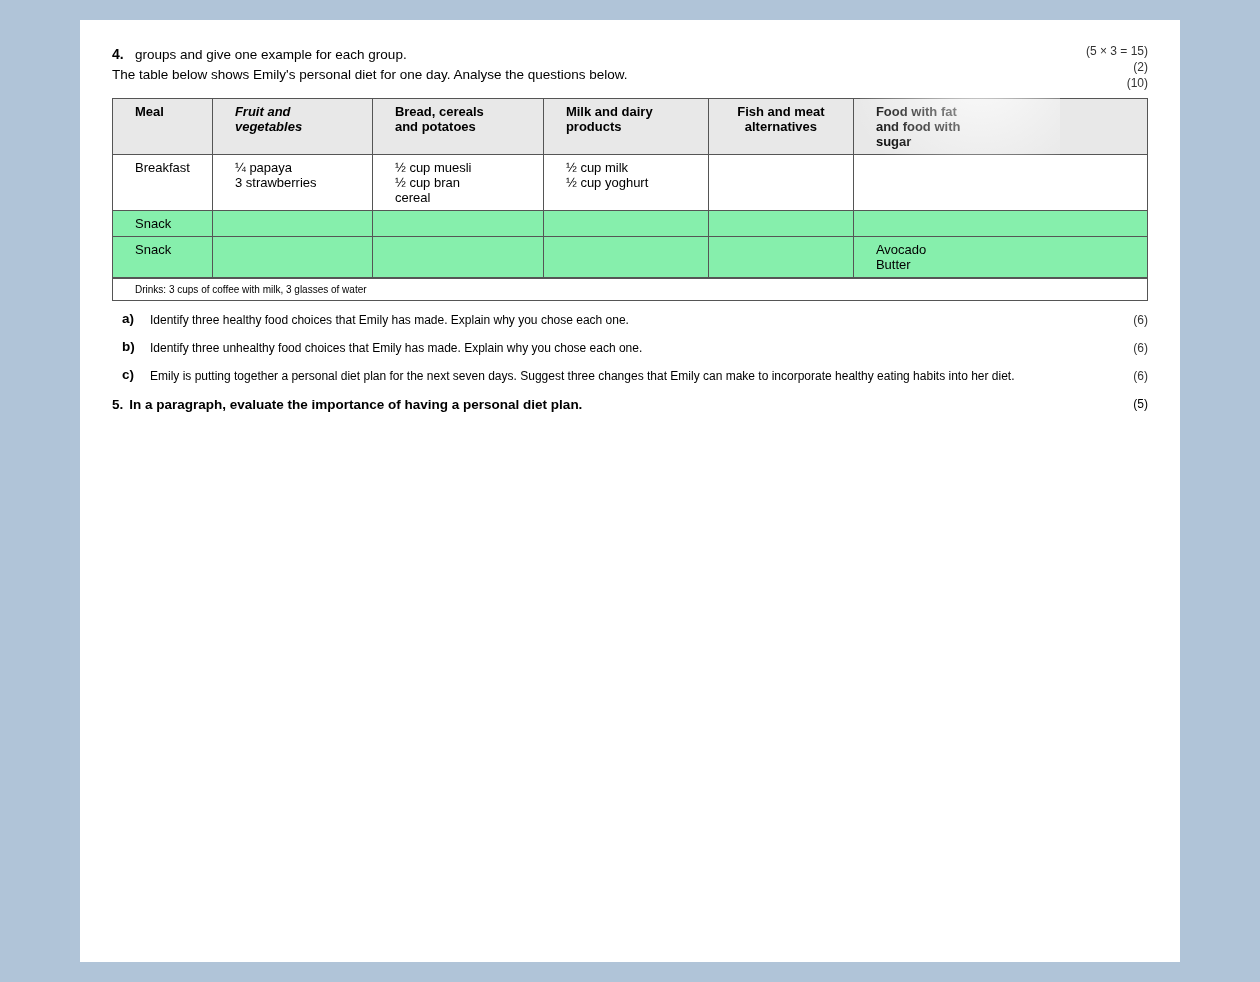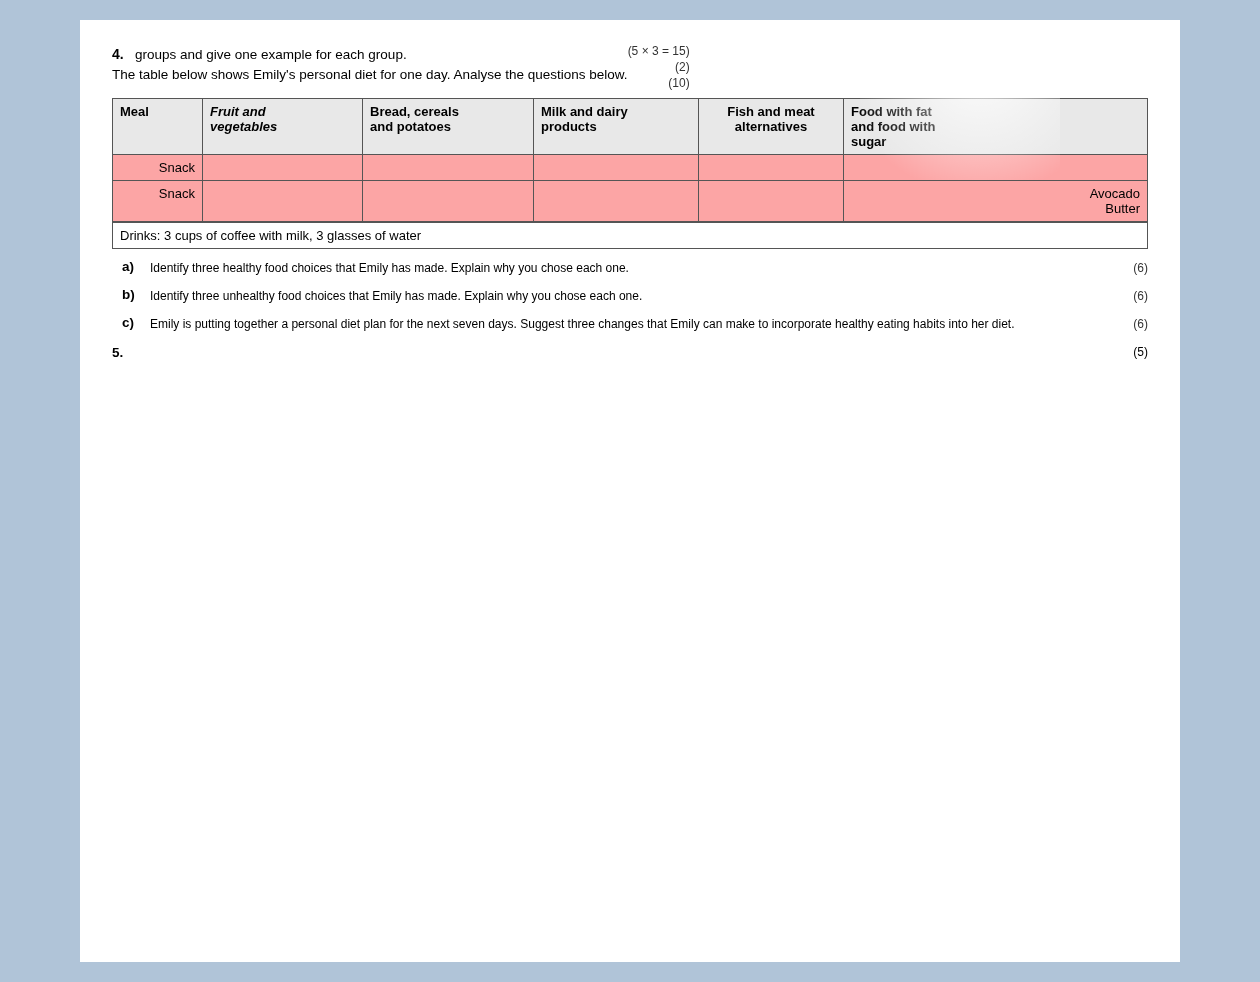--- a/index.html
+++ b/index.html
@@ -13,21 +13,21 @@
       justify-content: center;
     }
     .page {
       background: #fff;
       width: 1100px;
       padding: 24px 32px 32px 32px;
       position: relative;
     }
     .question-header {
       display: flex;
-      justify-content: flex-start;
+      justify-content: space-between;
       align-items: flex-start;
       margin-bottom: 4px;
     }
     .question-number {
       font-size: 14px;
       font-weight: bold;
     }
     .marks-right {
       display: flex;
       flex-direction: column;
@@ -44,32 +44,32 @@
       line-height: 1.5;
     }
     table {
       border-collapse: collapse;
       width: 100%;
       margin-bottom: 4px;
       font-size: 13px;
     }
     table th, table td {
       border: 1px solid #555;
-      padding: 5px 7px;
+      padding: 5px 22px;
       vertical-align: top;
       background: #fff;
     }
     table th {
       background: #e8e8e8;
       font-weight: bold;
       text-align: left;
     }
     .drinks-row td {
       border-top: 2px solid #555;
-      font-size: 13px;
+      font-size: 10px;
     }
     .sub-questions {
       margin-top: 10px;
       padding-left: 10px;
     }
     .sub-q {
       display: flex;
       margin-bottom: 10px;
       align-items: flex-start;
       gap: 6px;
@@ -101,22 +101,21 @@
     .question-5-text {
       font-size: 13.5px;
       font-weight: bold;
     }
     .q5-marks {
       font-size: 12px;
       min-width: 25px;
       text-align: right;
     }
     .light-row td {
-      background: #fca5a5;
-      text-align: right;
+      background: #86efac;
     }
     .glare-overlay {
       position: absolute;
       top: 0;
       right: 120px;
       width: 200px;
       height: 160px;
       background: radial-gradient(ellipse at 60% 30%, rgba(255,255,255,0.85) 0%, rgba(255,255,255,0.3) 50%, transparent 80%);
       pointer-events: none;
       z-index: 10;
@@ -149,20 +148,28 @@
         <th style="width:90px;">Meal</th>
         <th style="width:160px;font-style:italic;">Fruit and<br>vegetables</th>
         <th style="width:171px;">Bread, cereals<br>and potatoes</th>
         <th style="width:165px;">Milk and dairy<br>products</th>
         <th style="width:145px;text-align:center;">Fish and meat<br>alternatives</th>
         <th>Food with fat<br>and food with<br>sugar</th>
       </tr>
     </thead>
     <tbody>
 
+      <tr>
+        <td>Breakfast</td>
+        <td>¼ papaya<br>3 strawberries</td>
+        <td>½ cup muesli<br>½ cup bran<br>cereal</td>
+        <td>½ cup milk<br>½ cup yoghurt</td>
+        <td></td>
+        <td></td>
+      </tr>
 
       <tr class="light-row">
         <td>Snack</td>
         <td></td>
         <td></td>
         <td></td>
         <td></td>
         <td></td>
       </tr>
 
@@ -197,16 +204,17 @@
     <div class="sub-q">
       <span class="sub-q-label">c)</span>
       <span class="sub-q-text">Emily is putting together a personal diet plan for the next seven days. Suggest three changes that Emily can make to incorporate healthy eating habits into her diet.</span>
       <span class="sub-q-marks">(6)</span>
     </div>
   </div>
 
   <div class="question-5">
     <div style="display:flex; gap:6px; flex:1;">
       <span class="question-5-text">5.</span>
+      <span class="question-5-text">In a paragraph, evaluate the importance of having a personal diet plan.</span>
     </div>
     <span class="q5-marks">(5)</span>
   </div>
 </div>
 
 </body></html>

